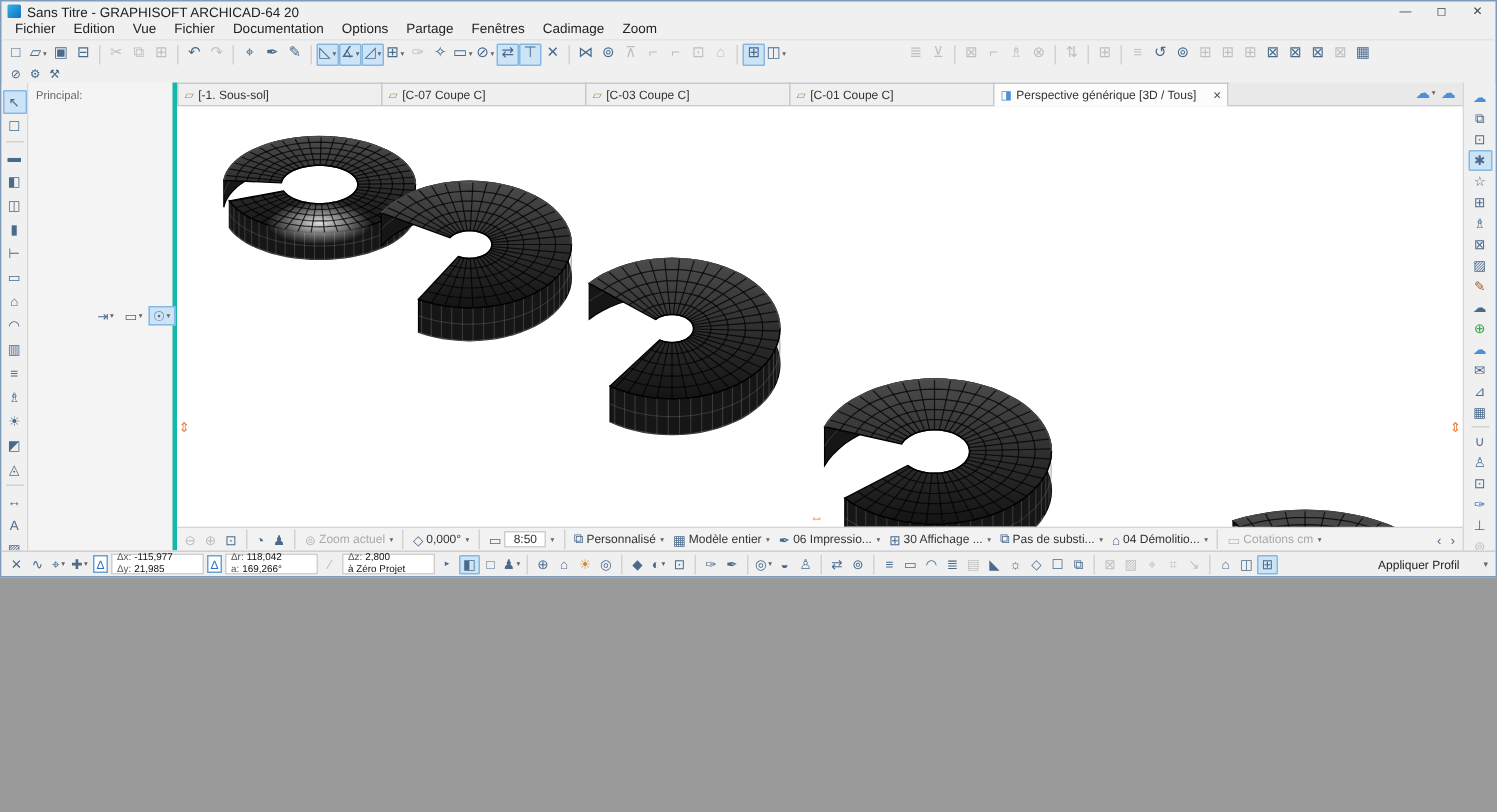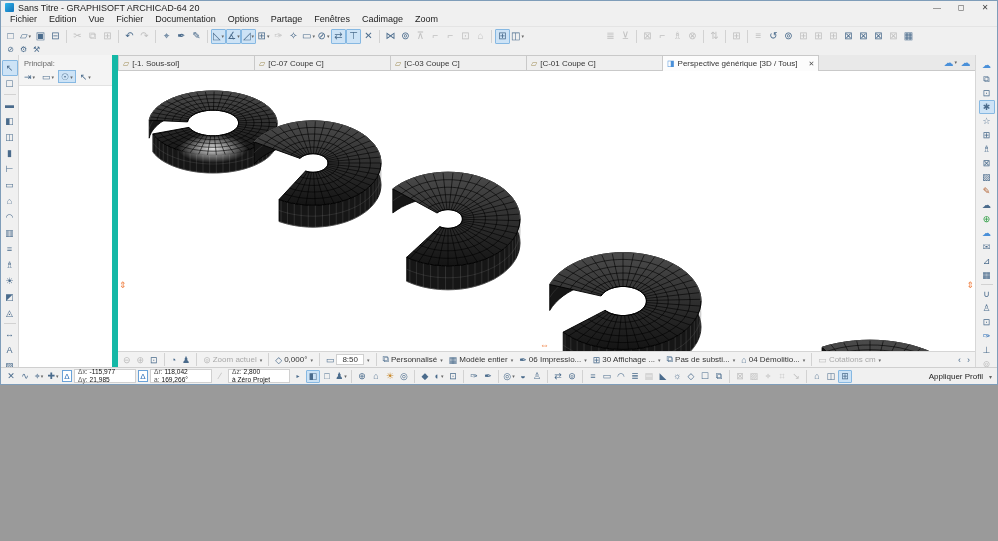--- a/index.html
+++ b/index.html
@@ -22,21 +22,21 @@
   .caret{font-size:5px;color:#666;margin-left:1px}
   .sep{flex:none;width:1px;height:13px;background:#d2d2d2;margin:0 3px}
   .gap{flex:none;width:78px}
   .subrow{height:10px;flex:none;display:flex;align-items:center;padding:0 3px}
   .subrow .tbtn{height:10px;min-width:13px;font-size:8px}
   
   .mainrow{flex:1;display:flex;min-height:0}
   .toolbox{width:18px;flex:none;border-right:1px solid #d7d7d7;display:flex;flex-direction:column;align-items:center;padding-top:5px;background:#f0f0f0;overflow:hidden}
   .toolbox .tbtn{width:16px;height:16px;font-size:9px}
   .toolbox .sep{width:12px;height:1px;margin:2px 0}
-  .leftpanel{width:99px;flex:none;border-right:6px solid #14b8a6;background:#f4f4f4;display:flex;flex-direction:column}
+  .leftpanel{width:99px;flex:none;border-right:3px solid #14b8a6;background:#f4f4f4;display:flex;flex-direction:row}
   .lp-title{font-size:7.5px;color:#666;padding:4px 5px 1px;border-bottom:0}
   .lp-toolbar{display:flex;align-items:center;gap:1px;padding:1px 2px 2px}
   .mbtn{display:flex;align-items:center;height:13px;padding:0 2px;font-size:9px;color:#4a6b8c;border:1px solid transparent}
   .mbtn.active{background:#cde3f6;border-color:#86b8e2}
   .lp-body{flex:1;background:#fff;border-top:1px solid #e2e2e2}
   .center{flex:1;display:flex;flex-direction:column;min-width:0}
   
   .tabbar{height:16px;flex:none;background:#e9e9e9;display:flex;align-items:flex-end;border-bottom:1px solid #c9c9c9}
   .tab{flex:none;width:137px;height:15px;background:#efefef;border:1px solid #c9c9c9;border-bottom:none;display:flex;align-items:center;gap:3px;padding:0 4px;font-size:8px;color:#333;margin-right:-1px;overflow:hidden;white-space:nowrap}
   .tab .ticon{font-size:8px;color:#a08e56}
@@ -63,21 +63,21 @@
   .rightbar .sep{width:12px;height:1px;margin:2px 0}
   
   .statusbar{height:17px;flex:none;border-top:1px solid #cfcfcf;background:#f0f0f0;display:flex;align-items:center;gap:1px;padding:0 3px;font-size:7.5px;color:#333;overflow:hidden}
   .statusbar .tbtn{min-width:14px;height:13px;font-size:9px}
   .tkbadge{flex:none;width:10px;height:12px;border:1px solid #6aa2d8;background:#fff;color:#2d6fb8;display:flex;align-items:center;justify-content:center;font-size:8px;margin:0 1px}
   .tkbox{flex:none;background:#fff;border:1px solid #d0d0d0;height:14px;display:flex;flex-direction:column;justify-content:center;padding:0 3px;line-height:1.15;min-width:62px}
   .tkrow{display:flex;gap:2px;font-size:6.6px;white-space:nowrap}
   .tklabel{color:#555}
   .tkvalue{color:#111}
   .graybtn{color:#bcbcbc}
-  .apply{margin-left:auto;display:flex;align-items:center;gap:5px;font-size:8px;color:#222;padding-right:2px;white-space:nowrap}
+  .apply{margin-left:auto;display:flex;align-items:center;gap:15px;font-size:8px;color:#222;padding-right:2px;white-space:nowrap}
 </style>
 </head>
 <body>
 
 <div class="win">
 
   <div class="titlebar">
     <span class="appicon"></span>
     <span>Sans Titre - GRAPHISOFT ARCHICAD-64 20</span>
     <div class="wcontrols">

